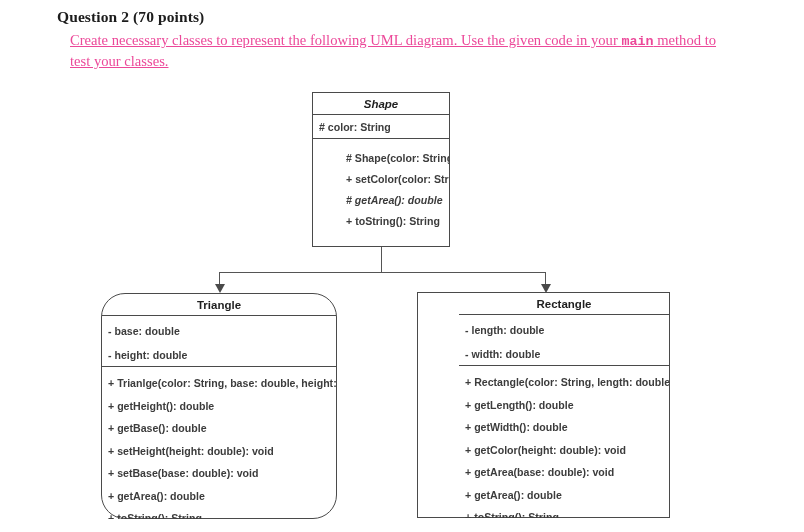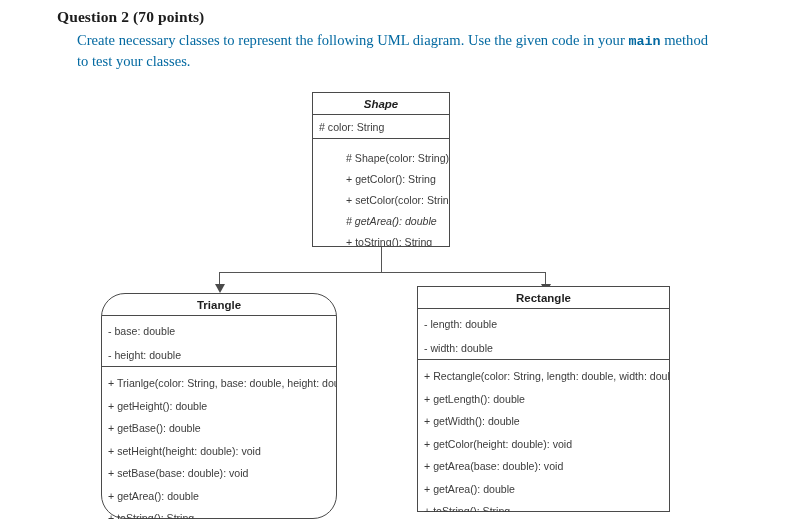--- a/index.html
+++ b/index.html
@@ -28,23 +28,24 @@
     font-family: "Liberation Serif", serif;
     font-weight: bold;
     font-size: 15.5px;
     color: #1c1c1c;
     letter-spacing: 0.1px;
     margin: 0 0 4px 0;
   }
   .question-body {
     font-family: "Liberation Serif", serif;
     font-size: 14.6px;
-    color: #0369a1;
+    color: #ec4899;
     line-height: 1.45;
-    margin-left: 20px;
+    margin-left: 13px;
+    text-decoration: underline;
   }
   .question-body .mono {
     font-family: "Liberation Mono", monospace;
     font-weight: bold;
     font-size: 13.4px;
   }
 
   
   .uml-canvas {
     position: absolute;
@@ -84,20 +85,21 @@
     border-bottom: 1px solid #4a4a4a;
   }
   .uml-member {
     font-size: 10.6px;
     color: #3c3c3c;
     white-space: nowrap;
     padding-left: 6px;
     display: flex;
     align-items: center;
     box-sizing: border-box;
+    font-weight: bold;
   }
   .uml-member.abstract-member {
     font-style: italic;
   }
 
   
   #shape-class {
     left: 312px;
     top: 92px;
     width: 138px;
@@ -119,23 +121,24 @@
   }
   #triangle-class .uml-class-name { height: 22px; }
   #triangle-class .attributes { height: 51px; padding-top: 3px; }
   #triangle-class .attributes .uml-member { height: 24px; }
   #triangle-class .methods { height: 152px; padding-top: 5px; }
   #triangle-class .methods .uml-member { height: 22.5px; }
 
   
   #rectangle-class {
     left: 417px;
-    top: 286px;
+    top: 292px;
     width: 253px;
     height: 226px;
+    padding-left: 41px;
   }
   #rectangle-class .uml-class-name { height: 22px; }
   #rectangle-class .attributes { height: 51px; padding-top: 3px; }
   #rectangle-class .attributes .uml-member { height: 24px; }
   #rectangle-class .methods { height: 152px; padding-top: 5px; }
   #rectangle-class .methods .uml-member { height: 22.5px; }
 
   
   .connector-line {
     position: absolute;
@@ -190,21 +193,20 @@
 
 <div class="uml-canvas">
 
   <div class="uml-class" id="shape-class">
     <div class="uml-class-name abstract">Shape</div>
     <div class="uml-section attributes">
       <div class="uml-member"># color: String</div>
     </div>
     <div class="uml-section methods">
       <div class="uml-member"># Shape(color: String)</div>
-      <div class="uml-member">+ getColor(): String</div>
       <div class="uml-member">+ setColor(color: String): void</div>
       <div class="uml-member abstract-member"># getArea(): double</div>
       <div class="uml-member">+ toString(): String</div>
     </div>
   </div>
 
   <div class="connector-line" id="gen-stem"></div>
   <div class="connector-line" id="gen-bar"></div>
   <div class="connector-line" id="gen-drop-left"></div>
   <div class="connector-line" id="gen-drop-right"></div>

